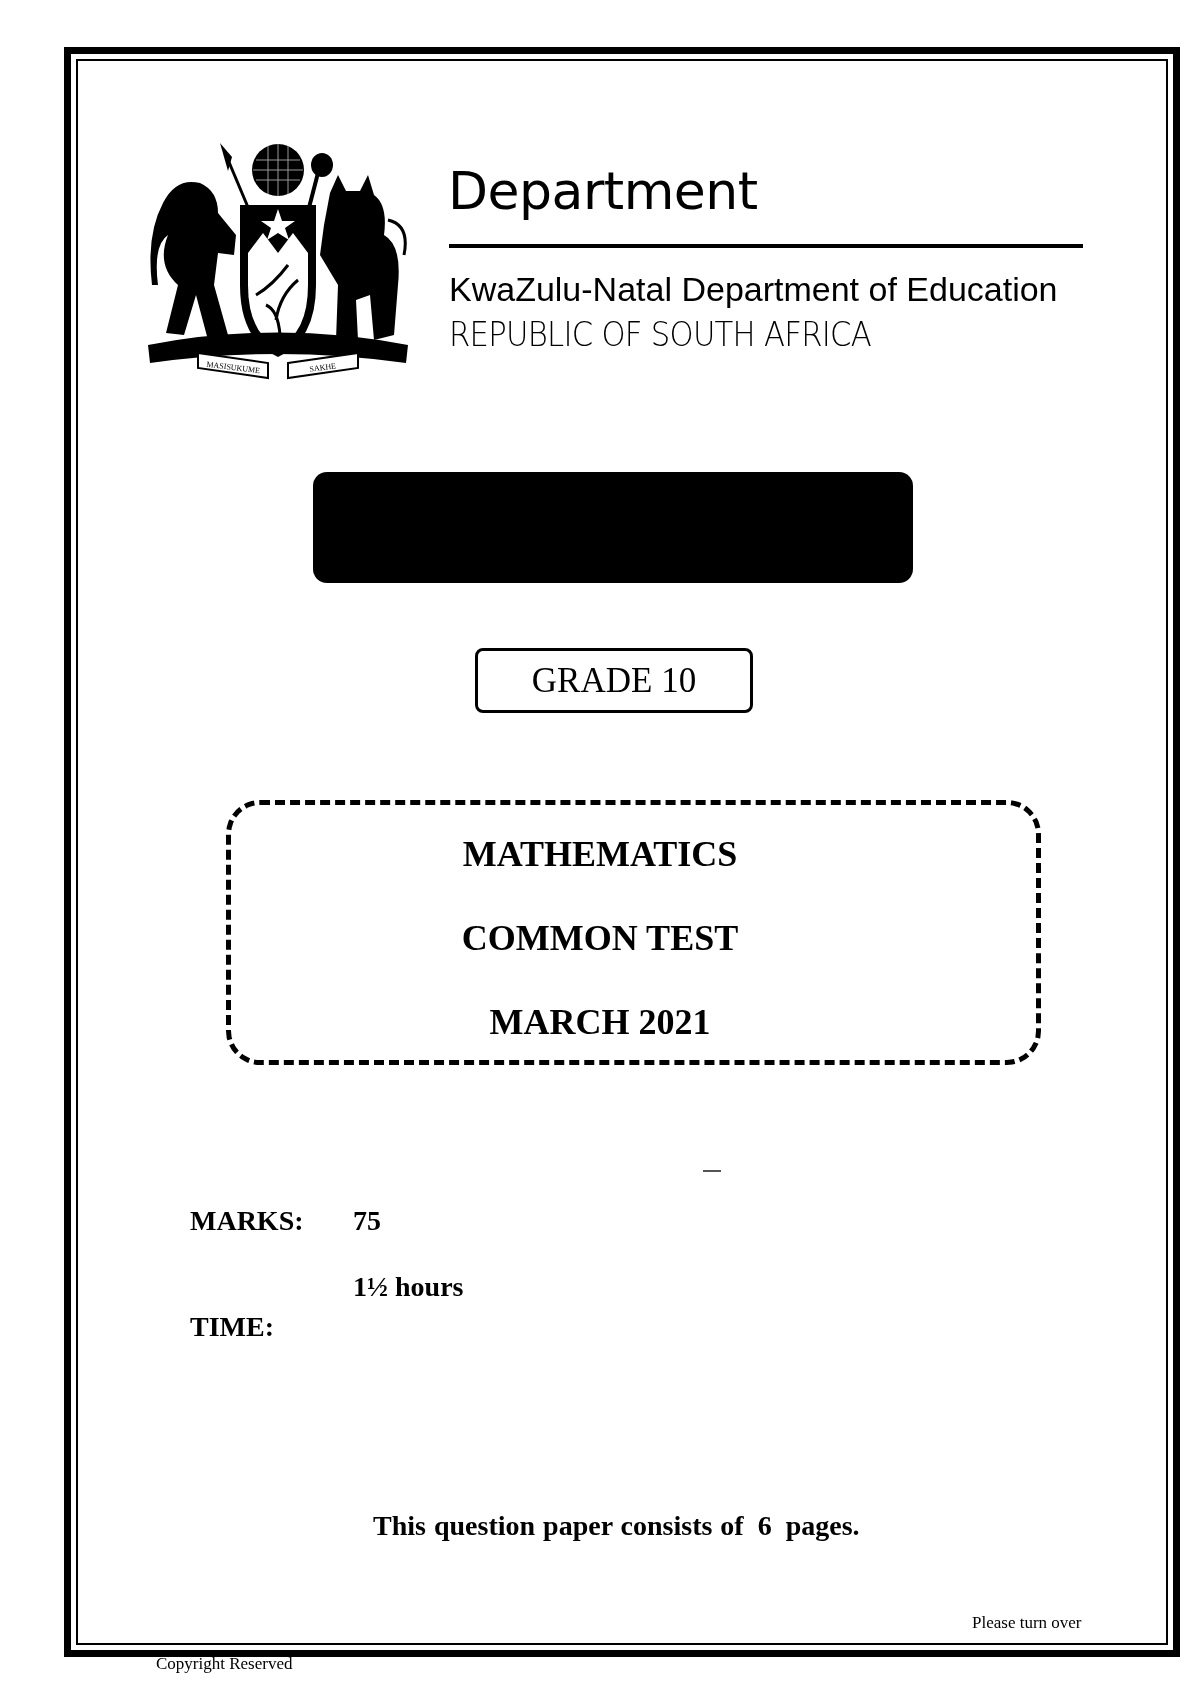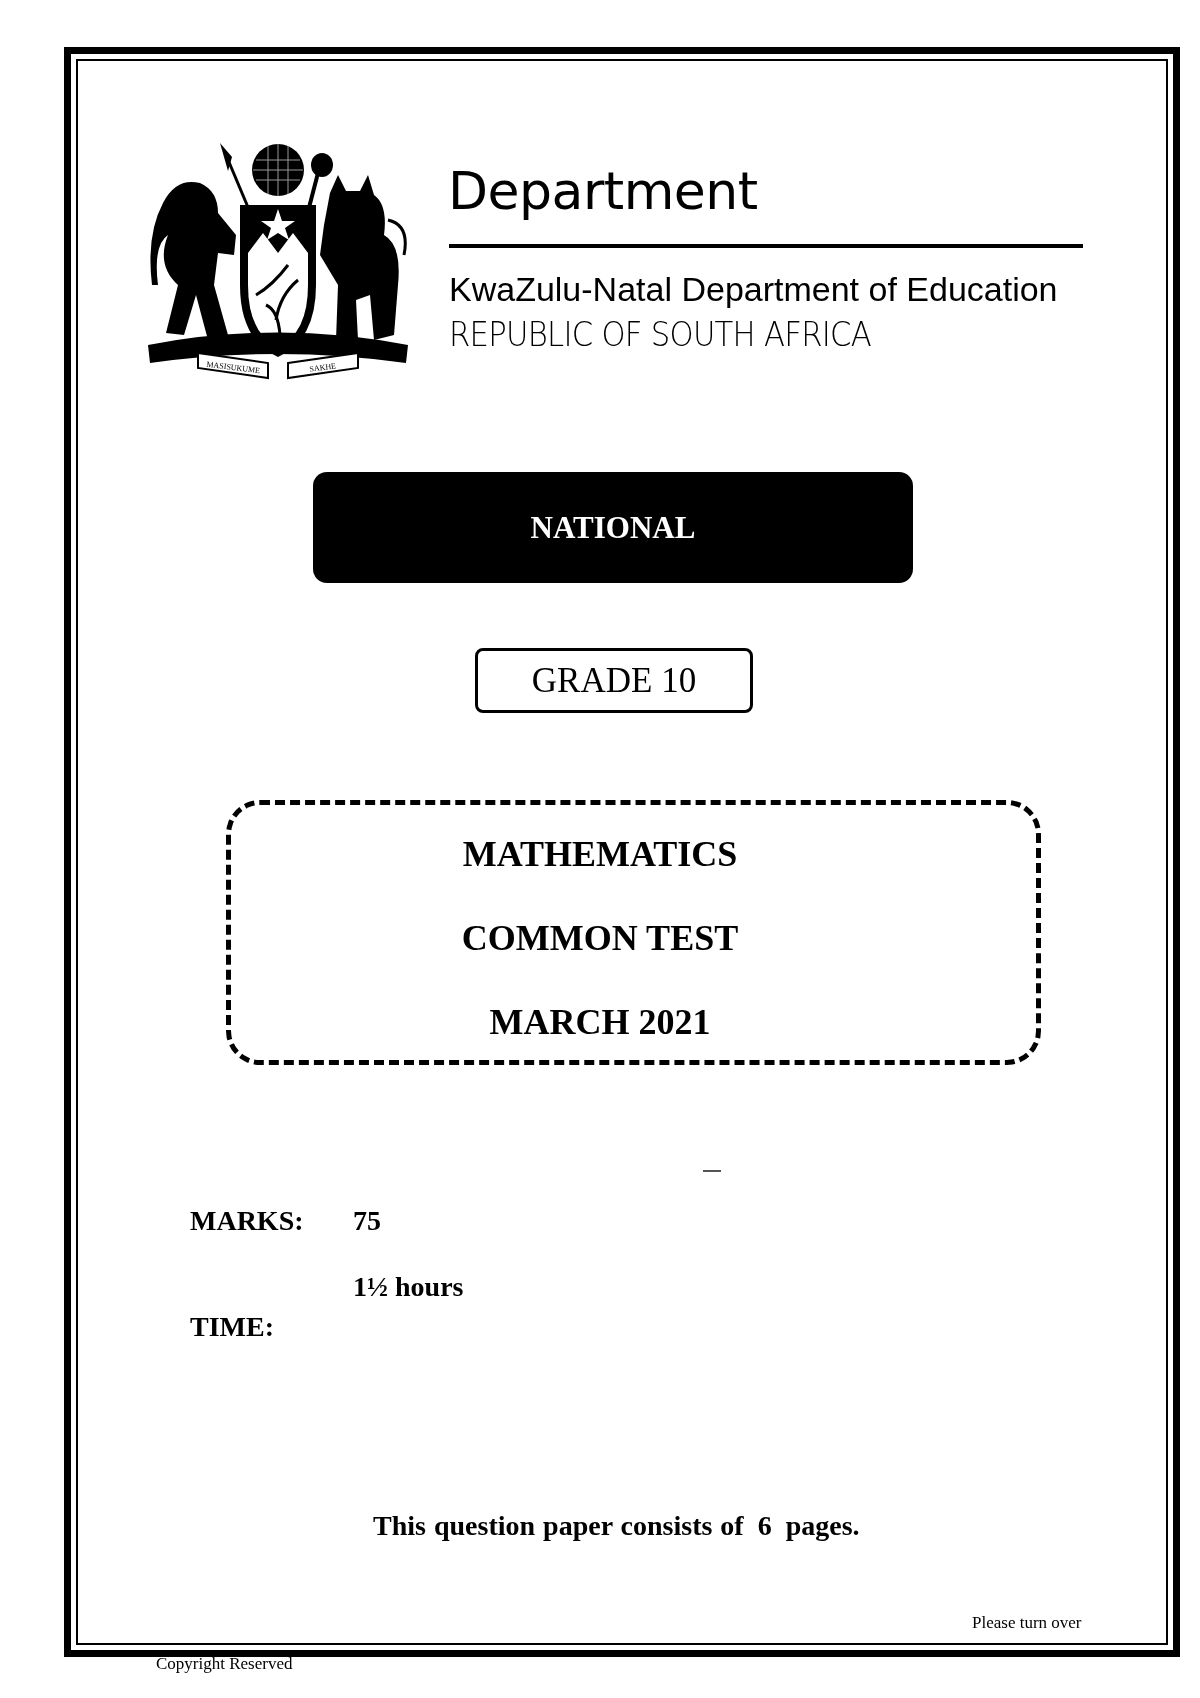--- a/index.html
+++ b/index.html
@@ -116,21 +116,20 @@
   <text x="85" y="235" font-size="8" font-family="Liberation Serif, serif" text-anchor="middle" transform="rotate(7 85 235)">MASISUKUME</text>
   <text x="175" y="235" font-size="8" font-family="Liberation Serif, serif" text-anchor="middle" transform="rotate(-7 175 235)">SAKHE</text>
 </svg>
 
 <div class="edu-title">Department</div>
 <div class="edu-rule"></div>
 <div class="dept-line">KwaZulu-Natal Department of Education</div>
 <div class="republic-line">REPUBLIC OF SOUTH AFRICA</div>
 
 <div class="nsc-box">
-  <div>NATIONAL</div>
 </div>
 
 <div class="grade-box">GRADE 10</div>
 
 <div class="dash-box"></div>
 <div class="dash-line" style="top:836px;">MATHEMATICS</div>
 <div class="dash-line" style="top:920px;">COMMON TEST</div>
 <div class="dash-line" style="top:1004px;">MARCH 2021</div>
 
 <div class="info-label" style="left:190px; top:1207px;">MARKS:</div>

